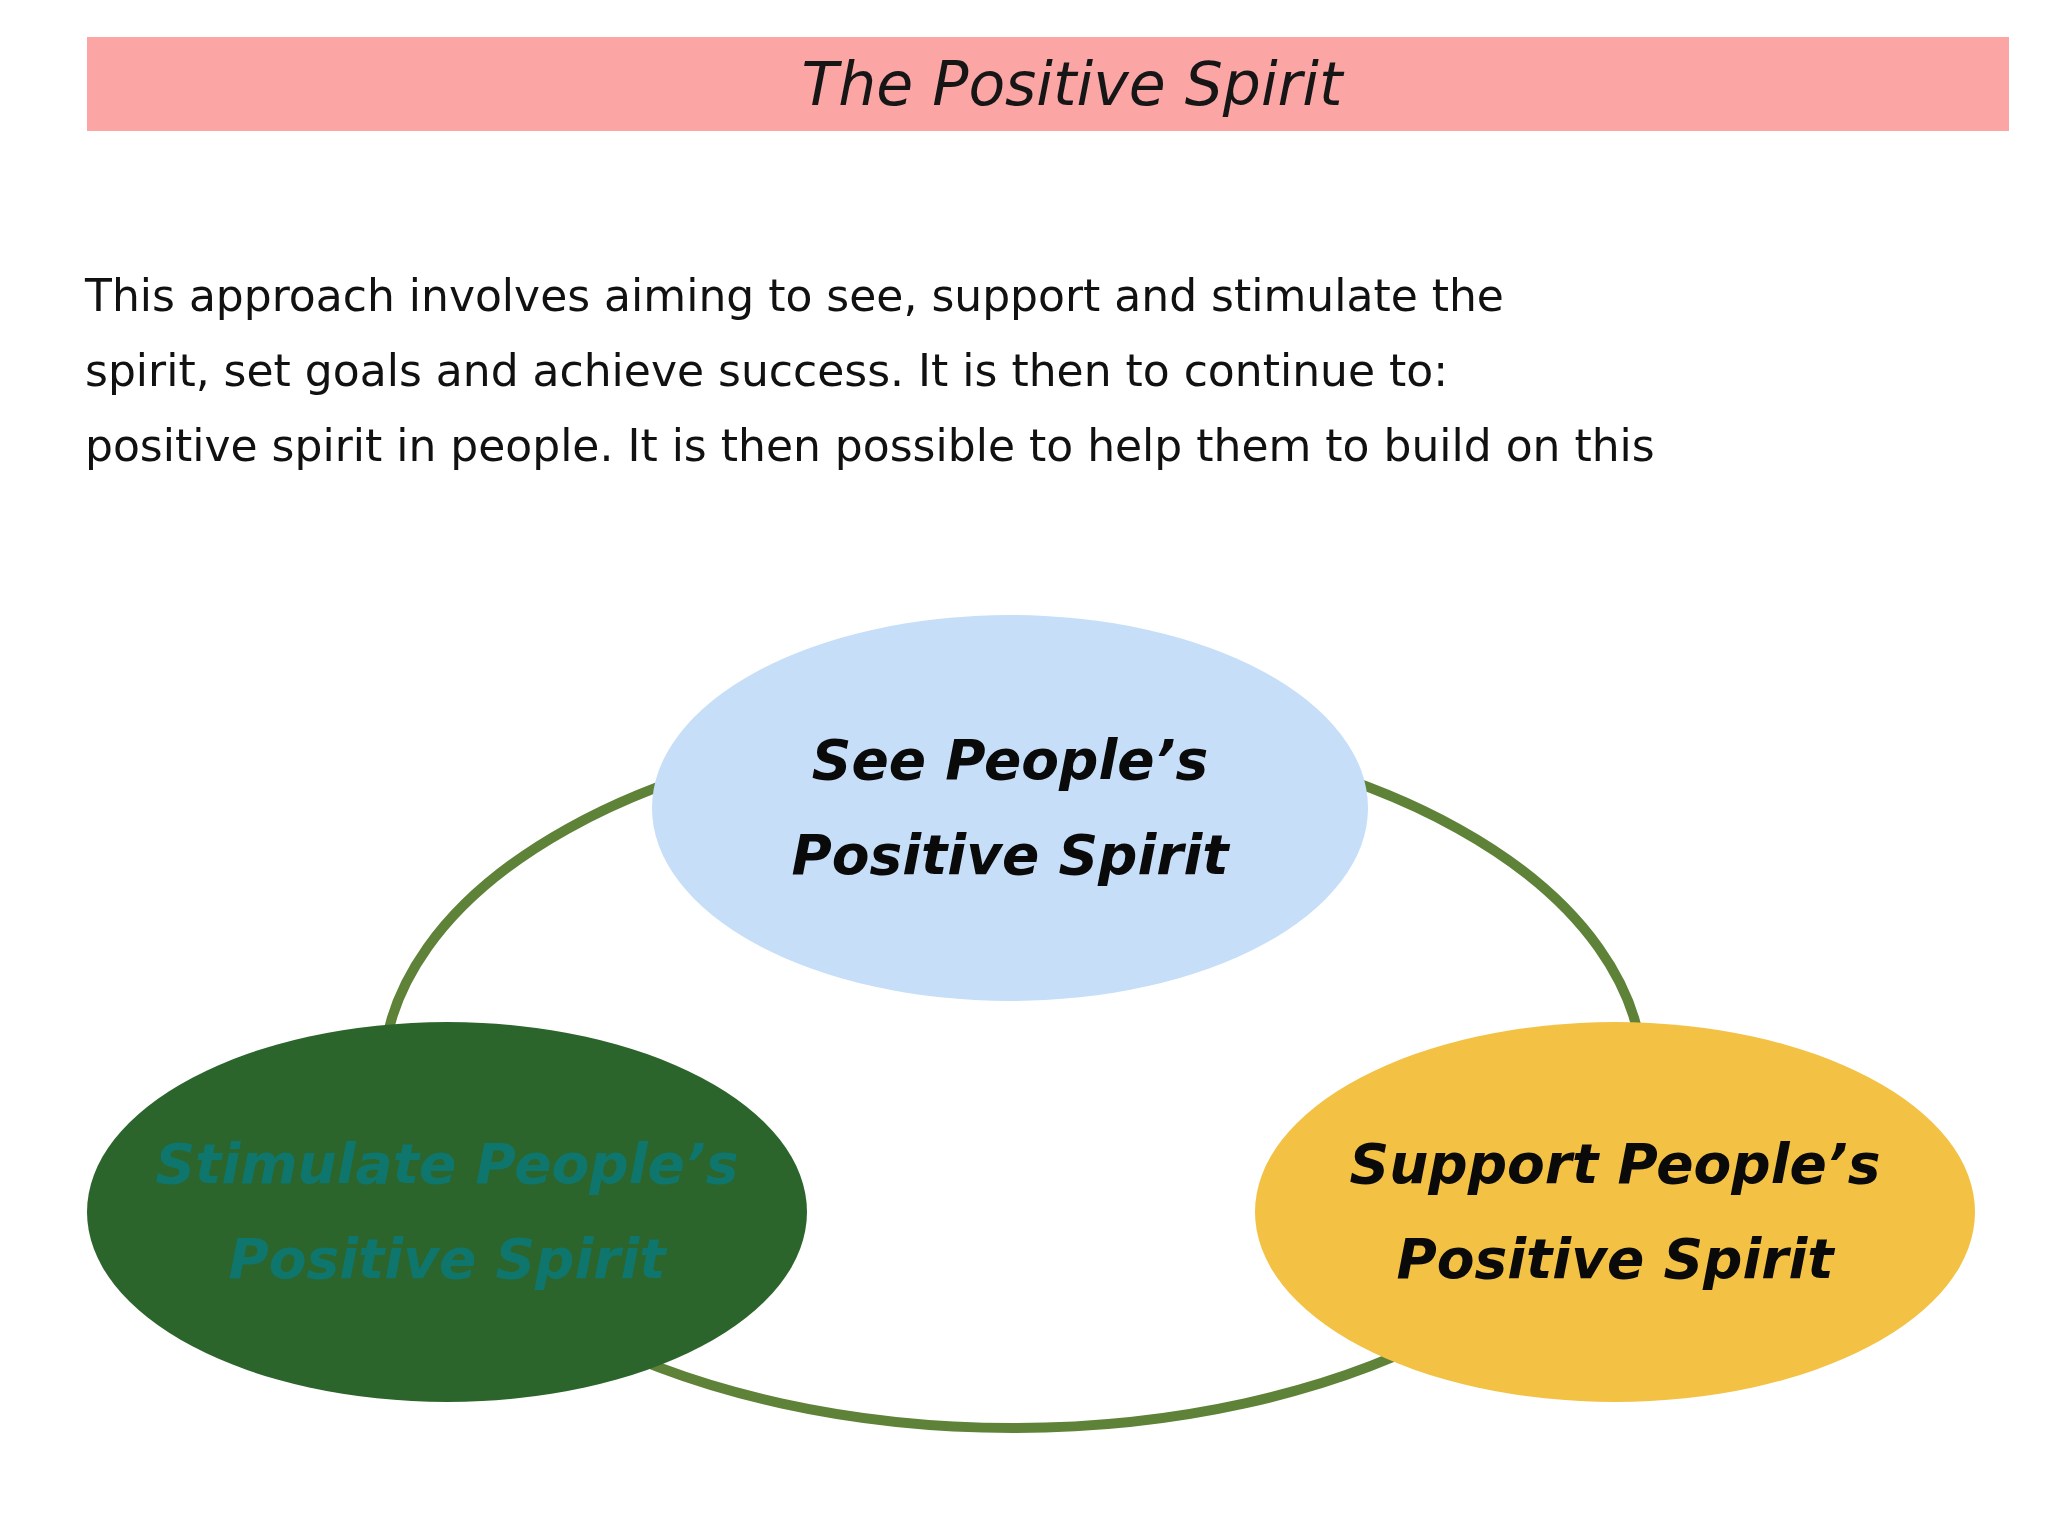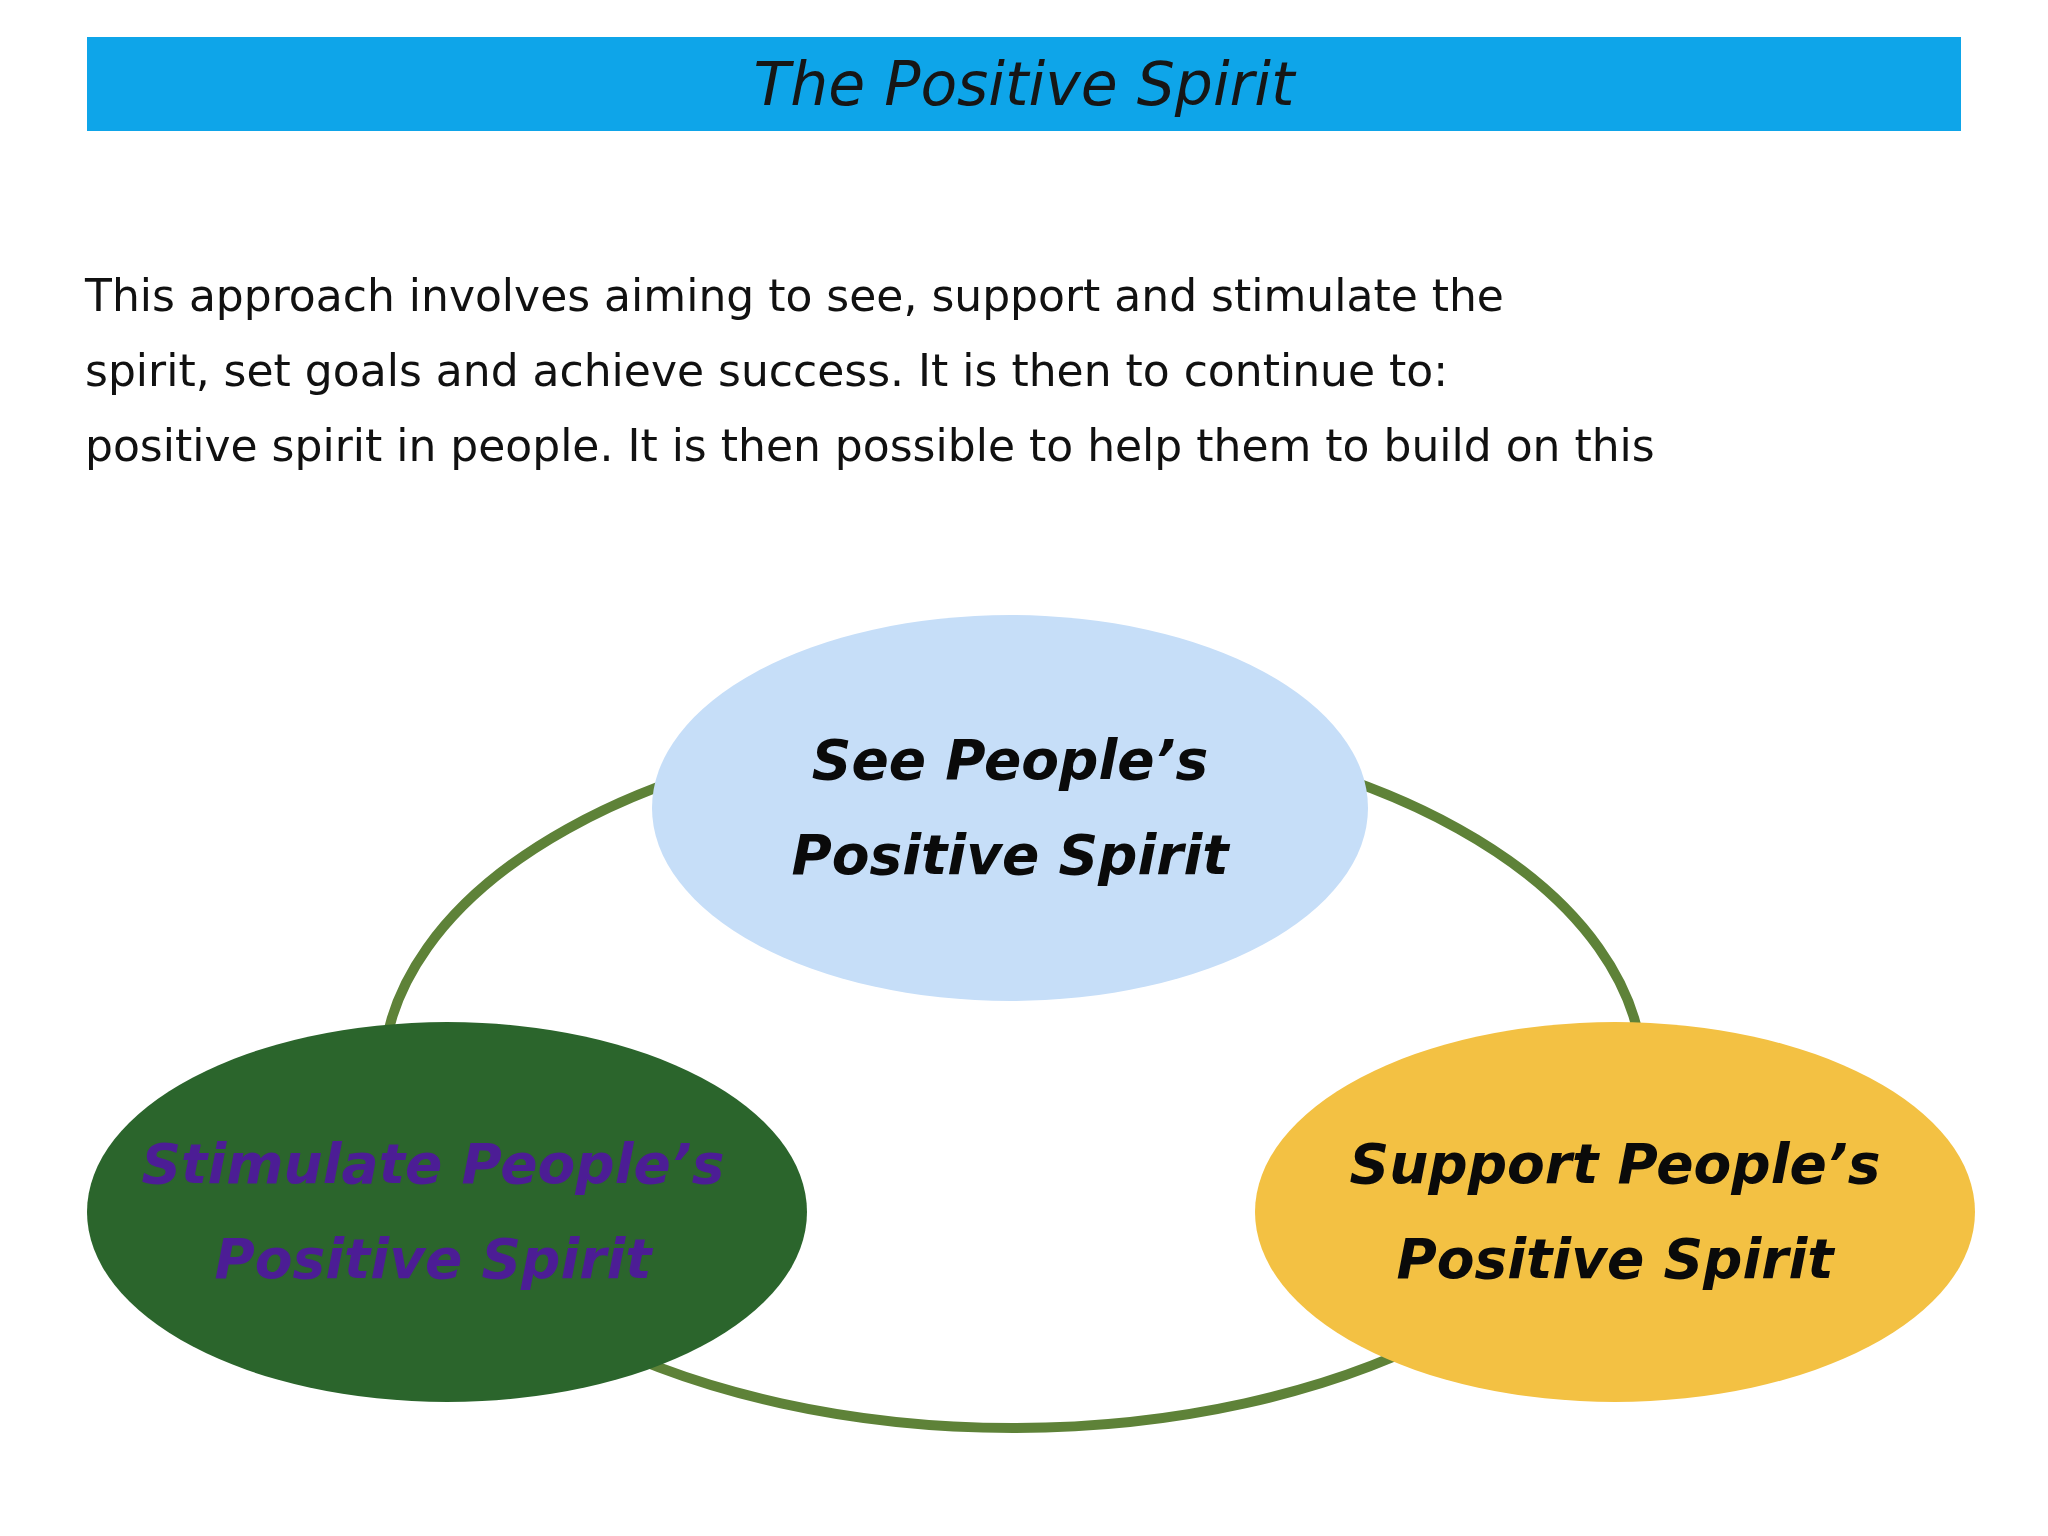--- a/index.html
+++ b/index.html
@@ -14,24 +14,25 @@
     height: 1536px;
     background: #ffffff;
     overflow: hidden;
   }
   .banner {
     position: absolute;
     left: 87px;
     top: 37px;
     width: 1874px;
     height: 94px;
-    background: #0ea5e9;
+    background: #fca5a5;
     display: flex;
     align-items: center;
     justify-content: center;
+    padding-left: 48px;
   }
   .banner .title {
     font-style: italic;
     font-size: 60px;
     color: #161616;
     letter-spacing: 0px;
     white-space: nowrap;
   }
   .intro {
     position: absolute;
@@ -61,21 +62,21 @@
     align-items: center;
     justify-content: center;
     text-align: center;
     font-weight: bold;
     font-style: italic;
     font-size: 55px;
     line-height: 95px;
     white-space: nowrap;
   }
   .label-see      { left: 610px;  top: 713px;  color: #0a0a0a; }
-  .label-stimulate{ left: 33px;   top: 1117px; color: #4c1d95; }
+  .label-stimulate{ left: 47px;   top: 1117px; color: #0f766e; }
   .label-support  { left: 1215px; top: 1117px; color: #0a0a0a; }
 </style>
 </head>
 <body>
 
 <div class="page">
 
   <div class="banner">
     <div class="title">The Positive Spirit</div>
   </div>

